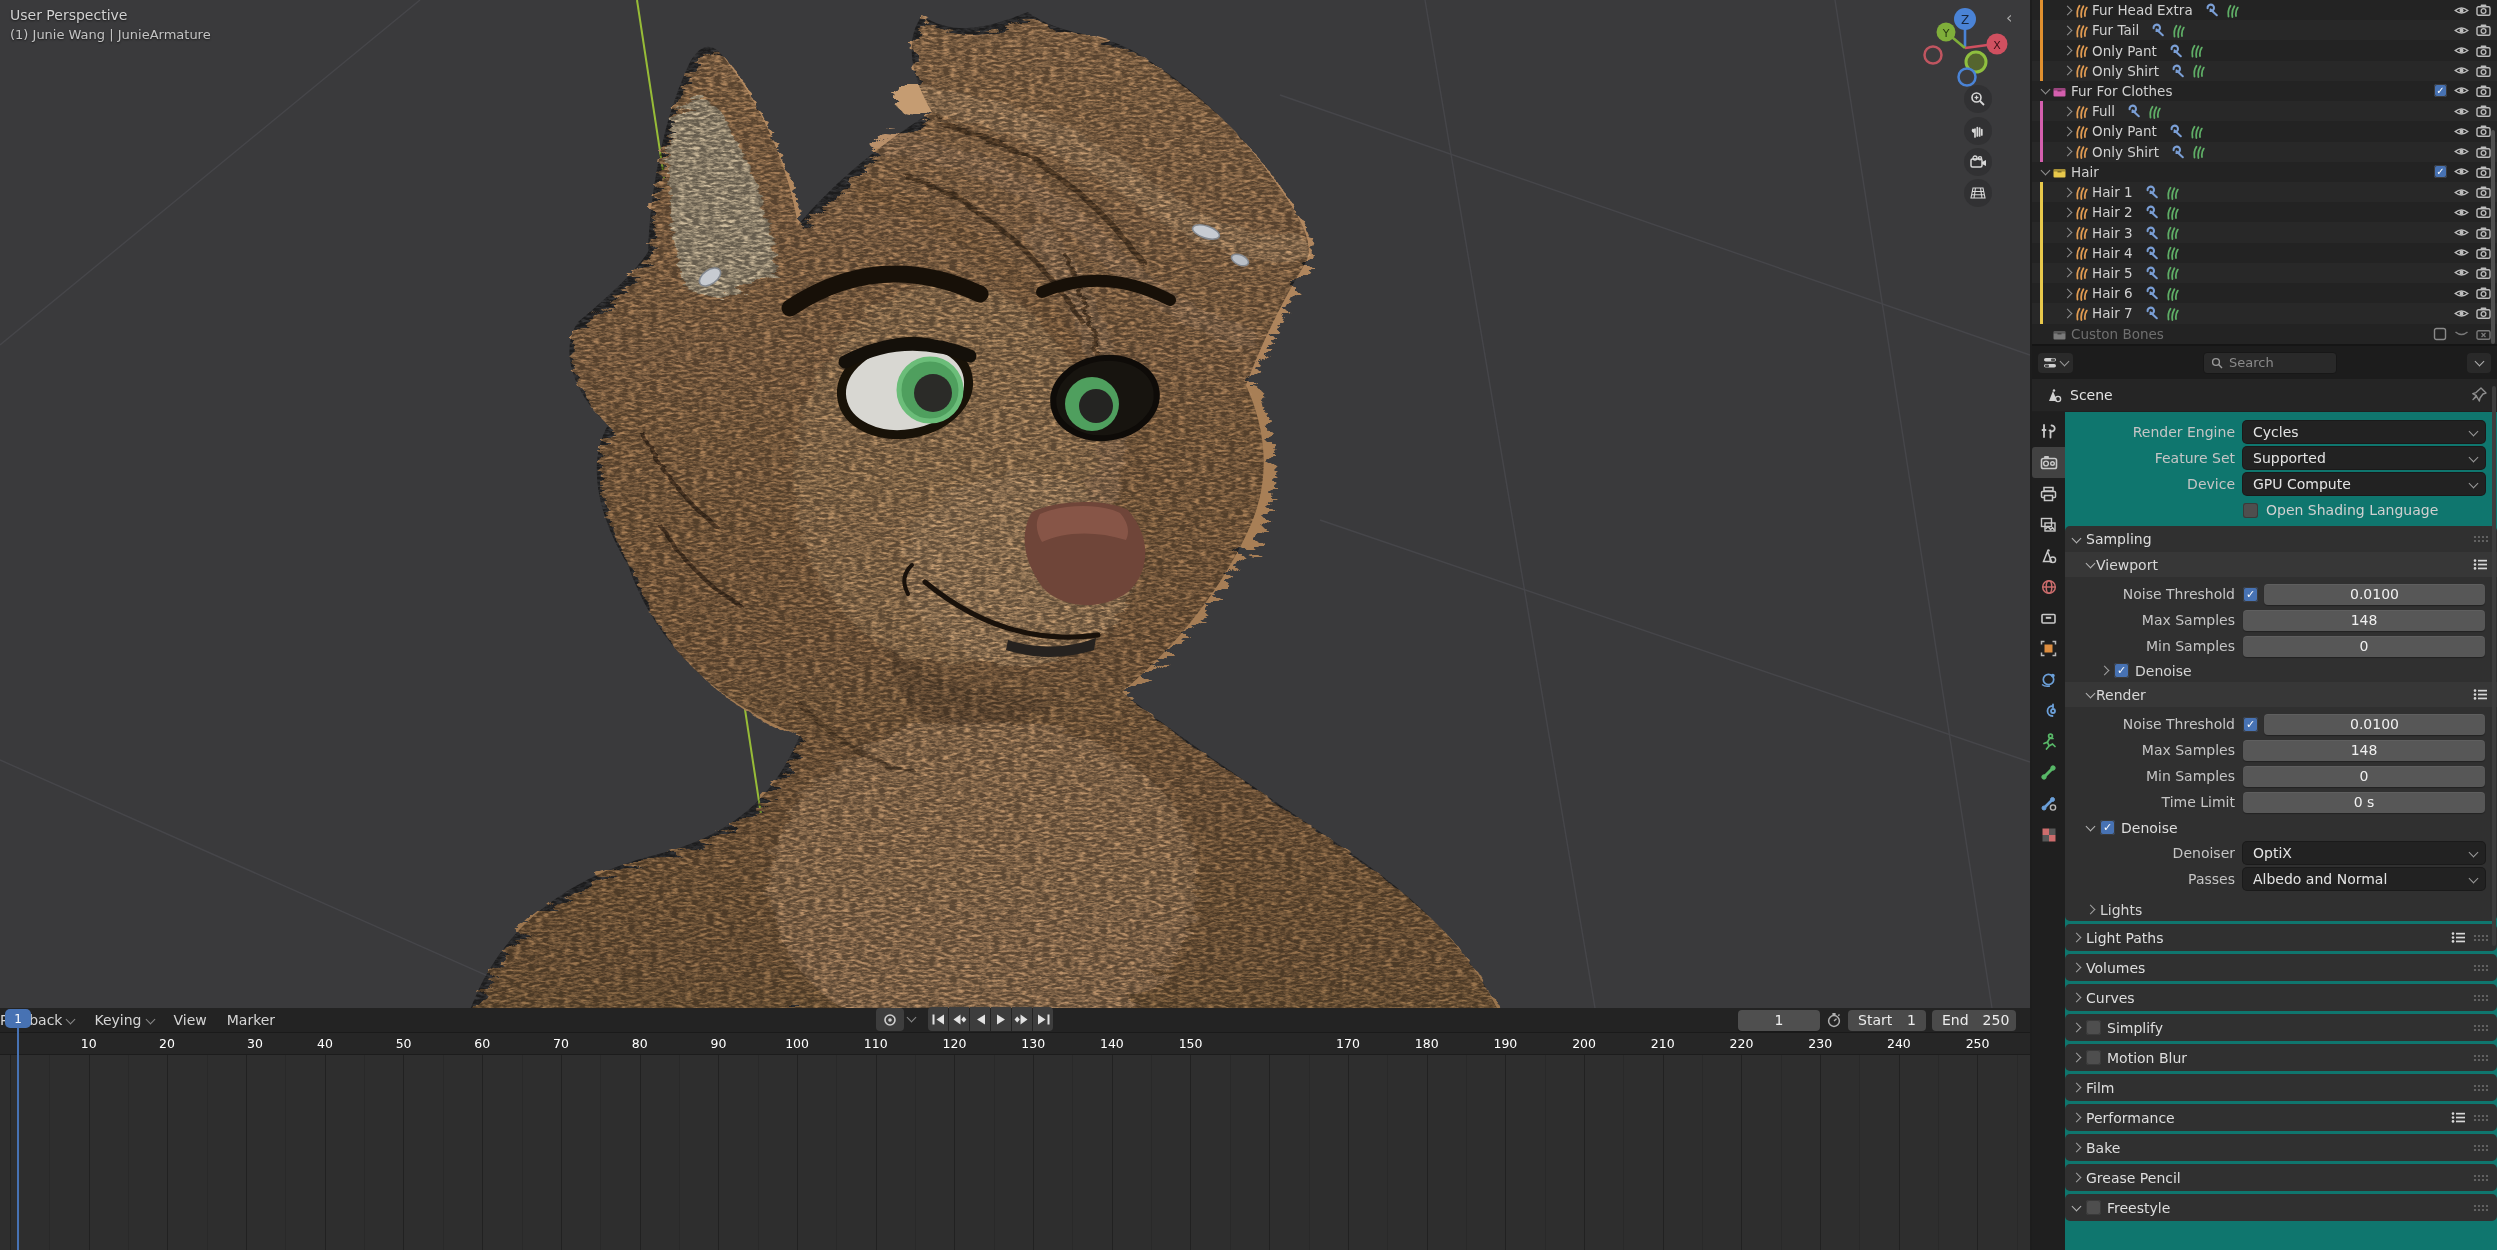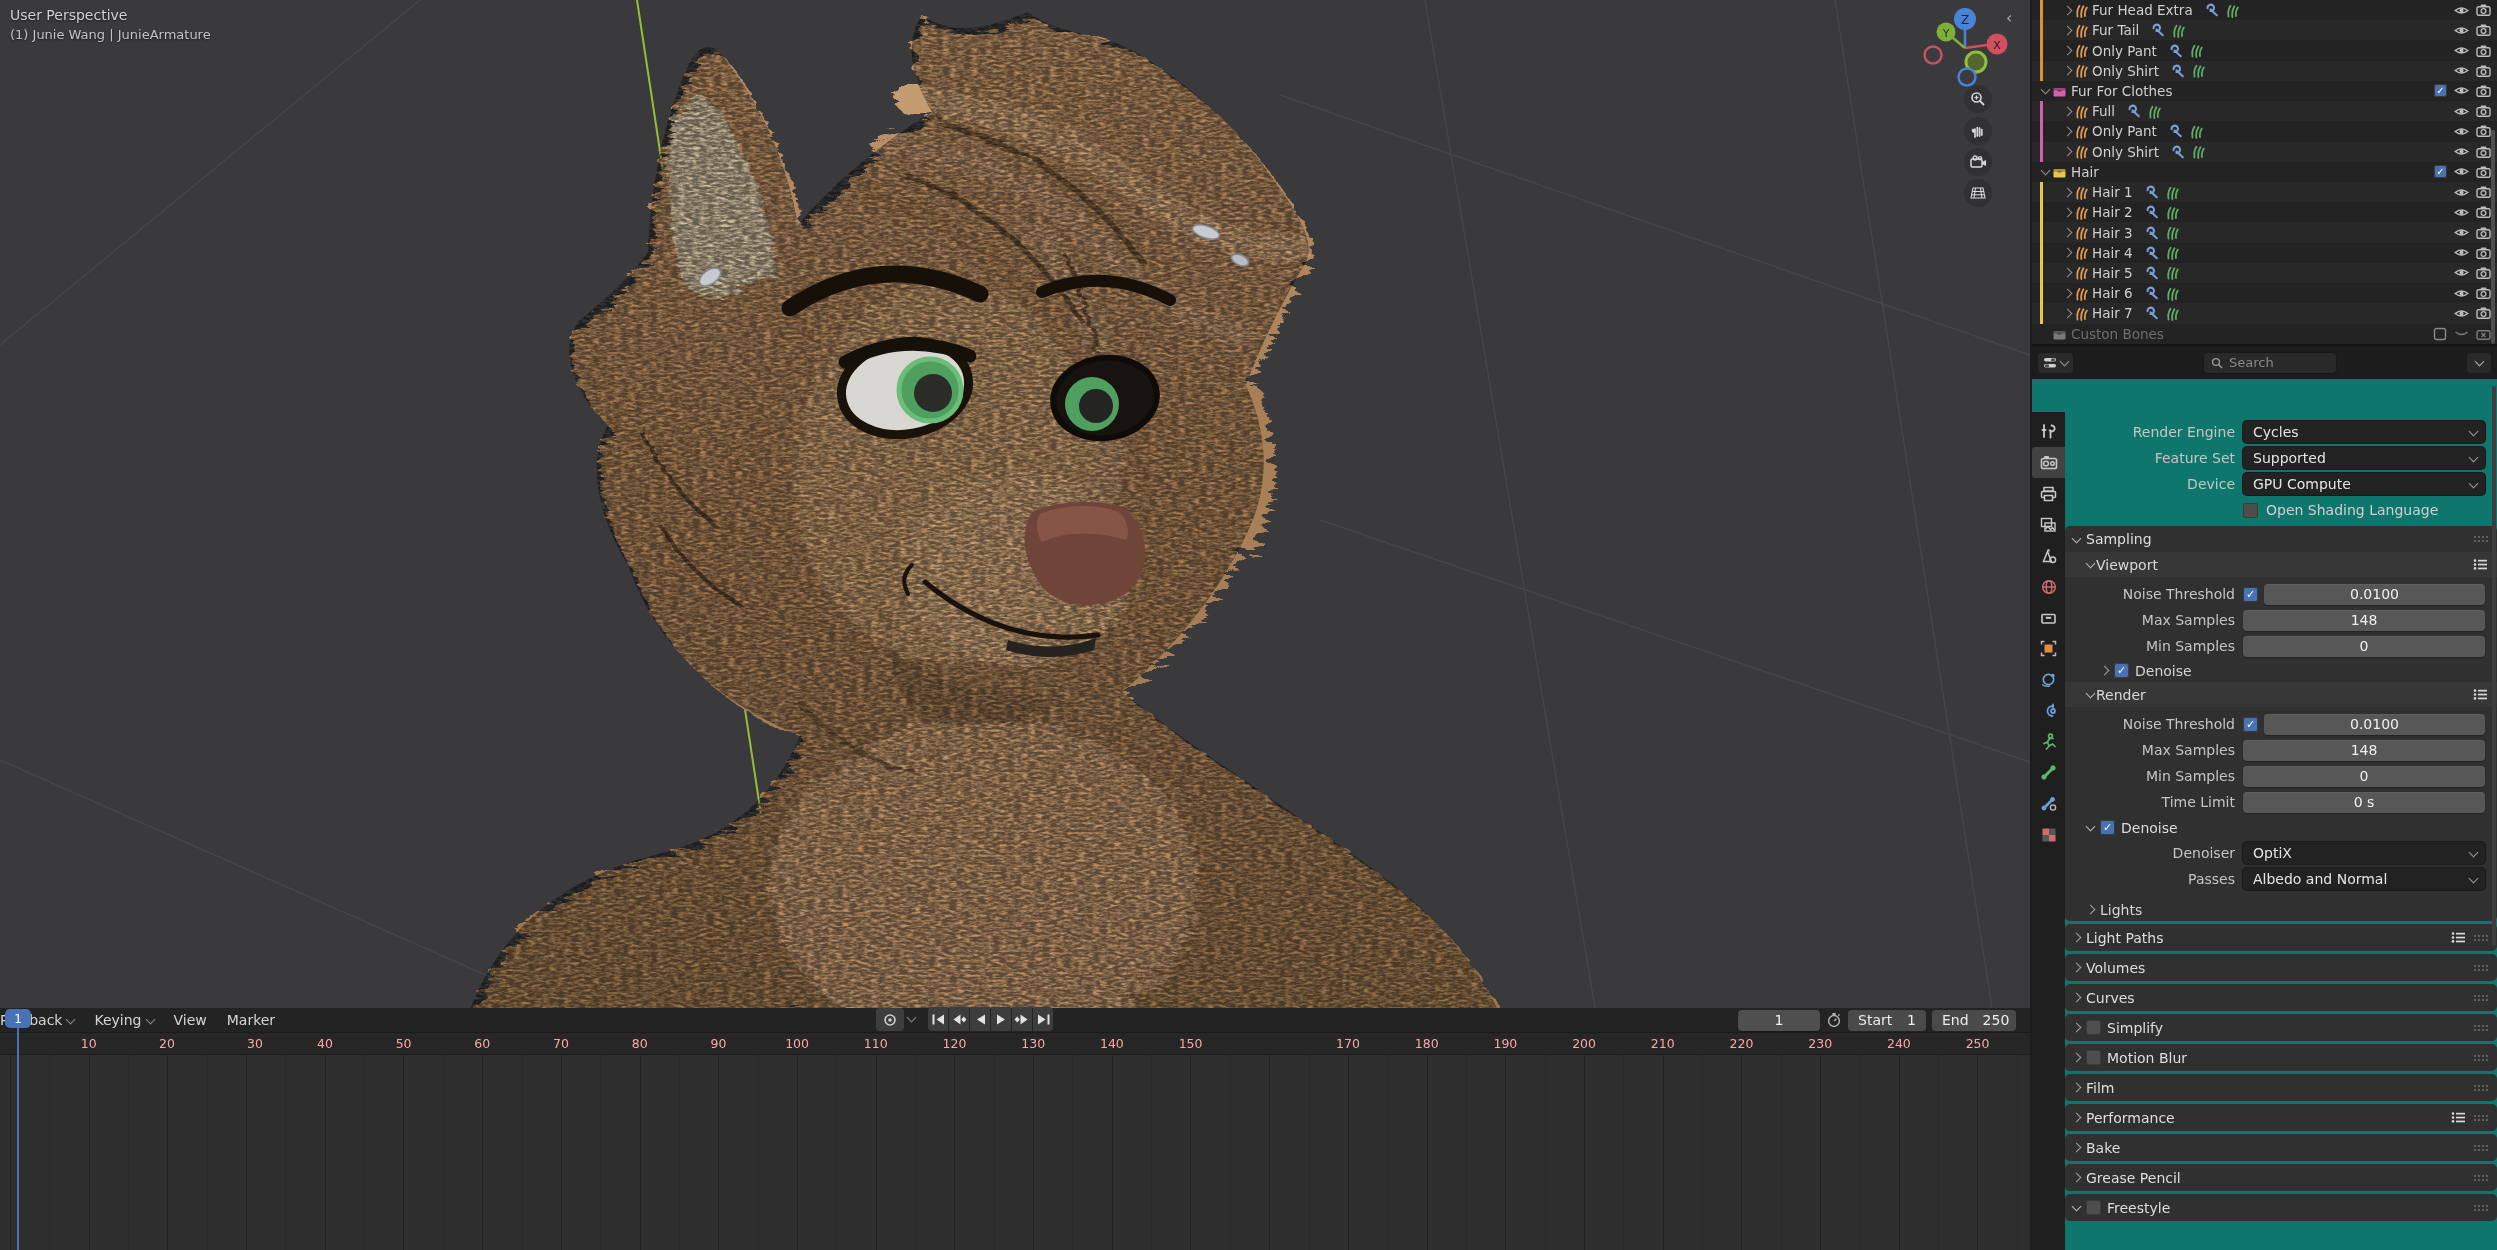--- a/index.html
+++ b/index.html
@@ -70,21 +70,21 @@
   #transport{position:absolute;left:928px;top:-1px;height:26px;display:flex;gap:1px;}
   .tbtn{width:20px;height:24px;background:#3d3d3d;display:flex;align-items:center;justify-content:center;}
   .tbtn:first-child{border-radius:4px 0 0 4px;}
   .tbtn:last-child{border-radius:0 4px 4px 0;}
   #autokey{position:absolute;left:876px;top:0;width:28px;height:23px;background:#3d3d3d;border-radius:4px;display:flex;align-items:center;justify-content:center;}
   #autokey-chev{position:absolute;left:908px;top:8px;}
   #tl-right{position:absolute;right:14px;top:0;height:24px;display:flex;align-items:center;gap:6px;}
   .tl-field{background:#4f4f4f;border-radius:4px;height:21px;display:flex;align-items:center;justify-content:center;color:#f0f0f0;box-shadow:0 1px 1px rgba(0,0,0,.3);}
   .tl-se{background:#4a4a4a;border-radius:4px;height:21px;display:flex;align-items:center;color:#ececec;padding:0 10px;gap:14px;}
   #tl-ruler{position:absolute;left:0;top:25px;width:100%;height:21px;background:#262626;border-bottom:1px solid #1c1c1c;}
-  .tick-label{position:absolute;top:3px;transform:translateX(-50%);color:#fca5a5;font-size:12.5px;}
+  .tick-label{position:absolute;top:3px;transform:translateX(-50%);color:#ffffff;font-size:12.5px;}
   #tl-body{position:absolute;left:0;top:47px;width:100%;height:195px;
     background:
       repeating-linear-gradient(90deg, rgba(0,0,0,.20) 0 1px, transparent 1px 78.7px),
       repeating-linear-gradient(90deg, rgba(0,0,0,.10) 0 1px, transparent 1px 39.35px),
       #2e2e2e;
     background-position:10px 0,10px 0;}
   #playhead-badge{position:absolute;top:1px;width:26px;height:19px;background:#4772b3;border-radius:5px;
     color:#fff;font-size:12px;display:flex;align-items:center;justify-content:center;}
   #playhead-line{position:absolute;width:2px;background:#4772b3;}
   svg{display:block;}
@@ -1035,20 +1035,31 @@
       <div id="search-box">
         <svg width="12" height="12" viewBox="0 0 12 12">
             <circle cx="5" cy="5" r="3.4" fill="none" stroke="#9a9a9a" stroke-width="1.4"></circle>
             <line x1="7.6" y1="7.6" x2="11" y2="11" stroke="#9a9a9a" stroke-width="1.4"></line>
           </svg>
         <span>Search</span>
       </div>
       <div id="hdr-chev">
         <span class="chev d" style="border-color:#b0b0b0"></span>
       </div>
+    </div>
+    <div id="breadcrumb">
+      <svg width="16" height="15" viewBox="0 0 16 15">
+          <path d="M3 13 L7 3 L11 13 Z" fill="#cfcfcf"></path>
+          <circle cx="12" cy="11" r="2.6" fill="none" stroke="#cfcfcf" stroke-width="1.4"></circle>
+          <circle cx="8" cy="2.5" r="1.2" fill="#cfcfcf"></circle>
+        </svg>
+      <span class="bc-label">Scene</span>
+      <svg style="margin-left:auto" width="16" height="16" viewBox="0 0 16 16">
+          <path d="M10 1 L15 6 L12 7 L9 11 L8.3 14 L5.6 9.4 L2 12.6 L5.4 8.6 L1.8 6.6 L5 5.6 Z" fill="none" stroke="#8f8f8f" stroke-width="1.4" stroke-linejoin="round"></path>
+        </svg>
     </div>
     <div id="tabstrip">
         <div class="tab">
           <span class="icon">
             <svg width="17" height="17" viewBox="0 0 17 17">
               <g stroke="#c9c9c9" stroke-width="1.8" fill="none" stroke-linecap="round">
                 <path d="M4 2 L4 7 M2.5 7 L5.5 7 M4 7 L4 14"></path>
                 <path d="M11.5 2.5 A3 3 0 1 1 9.5 7.5 M10.5 7.5 L10.5 14.5"></path>
               </g>
             </svg>

